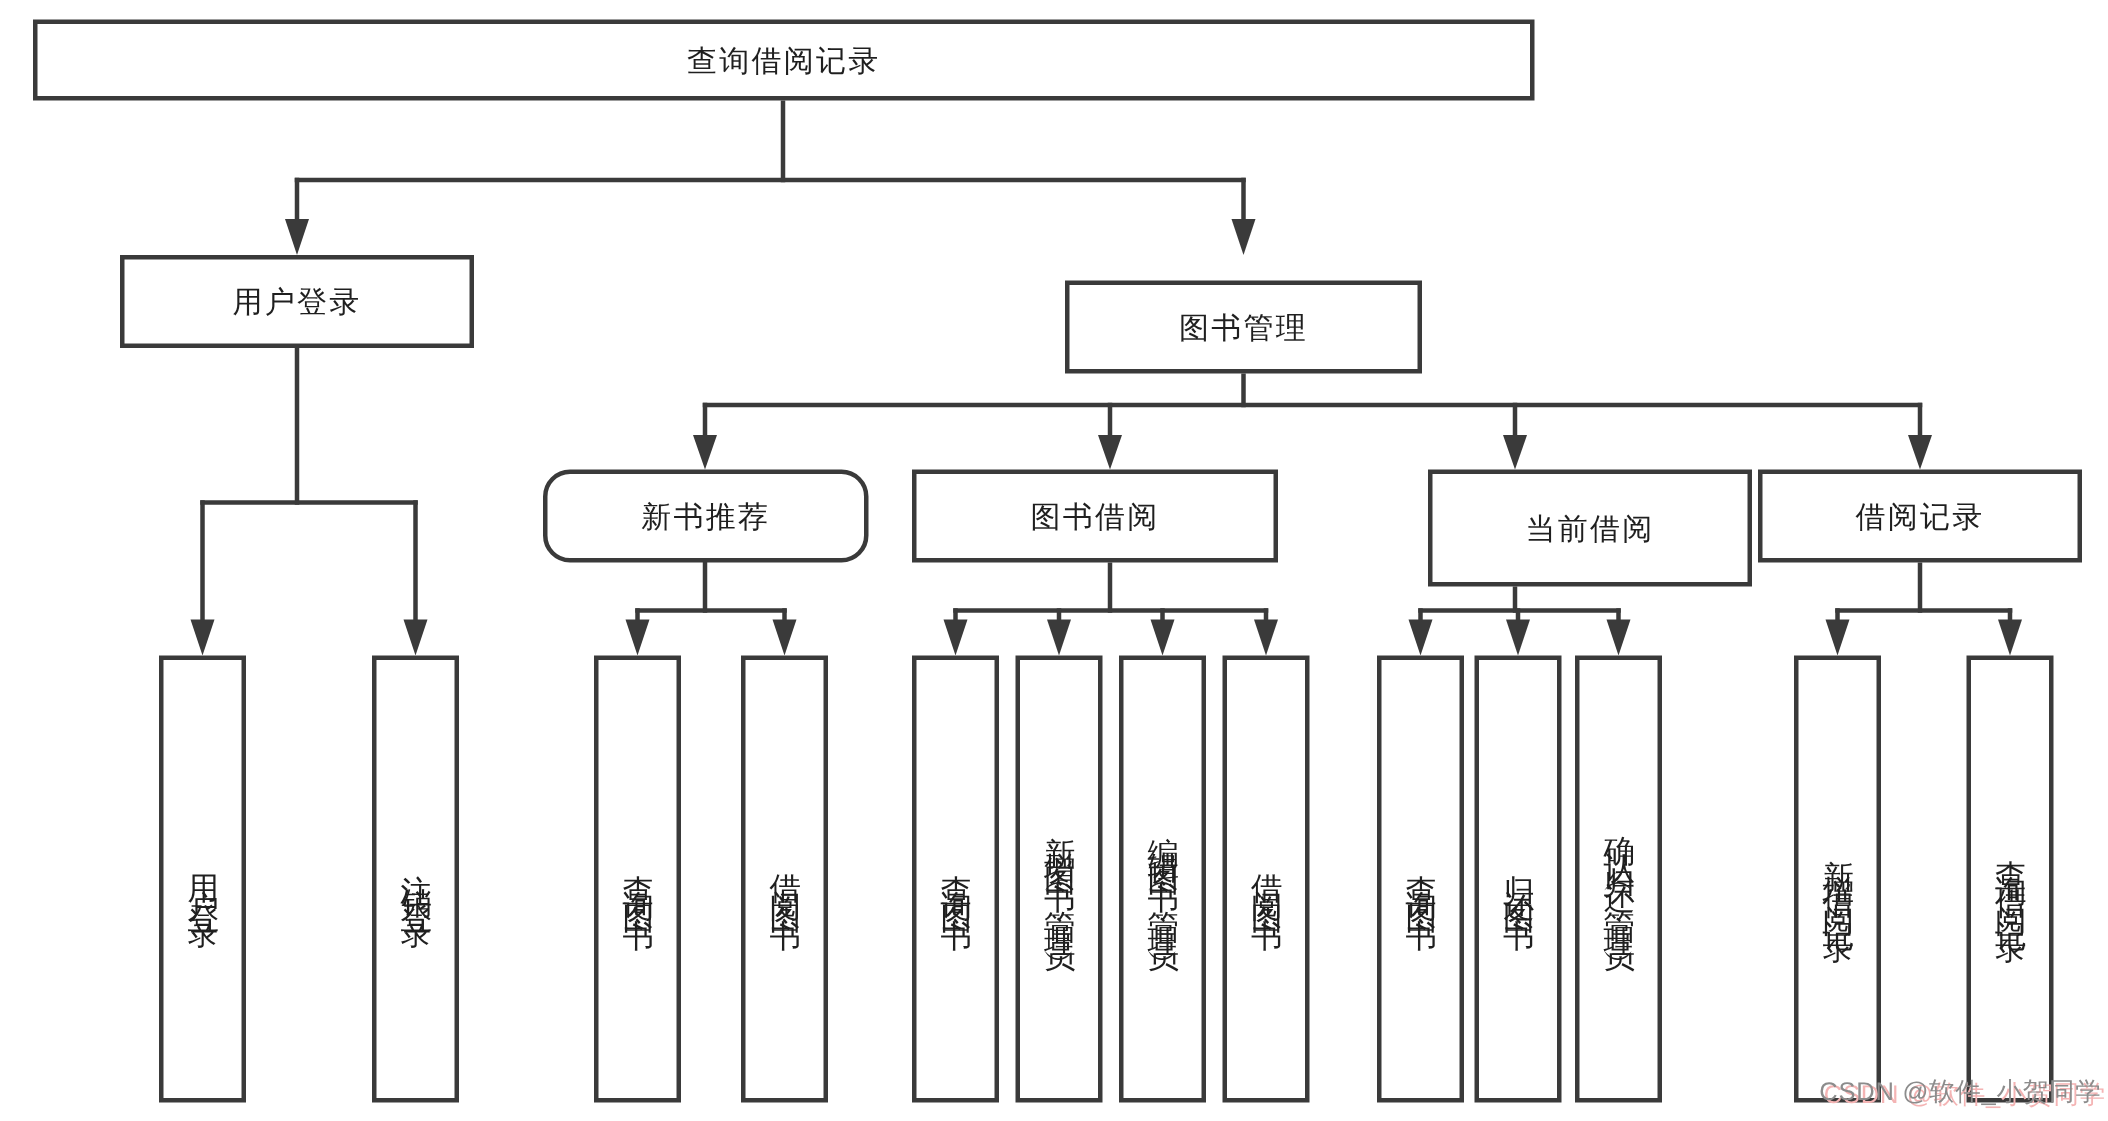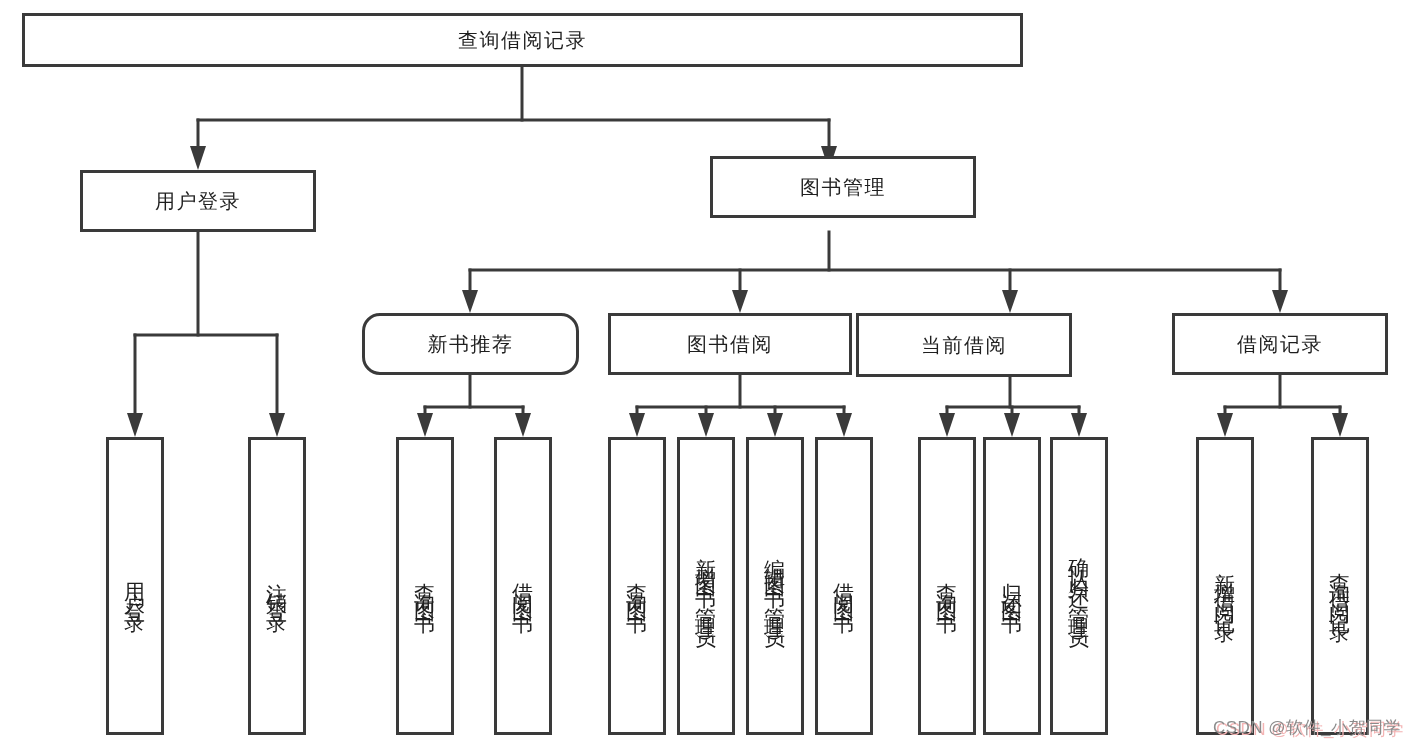--- a/index.html
+++ b/index.html
@@ -44,25 +44,25 @@
   }
   .hlabel {
     font-size: 20px;
     letter-spacing: 1.5px;
     white-space: nowrap;
   }
   
   #n-root     { left: 22px;   top: 13px;  width: 1001px; height: 54px; }
   
   #n-login    { left: 80px;   top: 170px; width: 236px;  height: 62px; }
-  #n-mgmt     { left: 710px;  top: 156px; width: 266px;  height: 62px; }
+  #n-mgmt     { left: 710px;  top: 187px; width: 238px;  height: 62px; }
   
   #n-newbook  { left: 362px;  top: 313px; width: 217px;  height: 62px; border-radius: 18px; }
   #n-borrow   { left: 608px;  top: 313px; width: 244px;  height: 62px; }
-  #n-current  { left: 856px;  top: 313px; width: 216px;  height: 64px; }
+  #n-current  { left: 952px;  top: 313px; width: 216px;  height: 78px; }
   #n-records  { left: 1172px; top: 313px; width: 216px;  height: 62px; }
   
   .leaf { top: 437px; width: 58px; height: 298px; }
   #n-a1 { left: 106px; }
   #n-a2 { left: 248px; }
   #n-b1 { left: 396px; }
   #n-b2 { left: 494px; }
   #n-c1 { left: 608px; }
   #n-c2 { left: 677px; }
   #n-c3 { left: 746px; }

